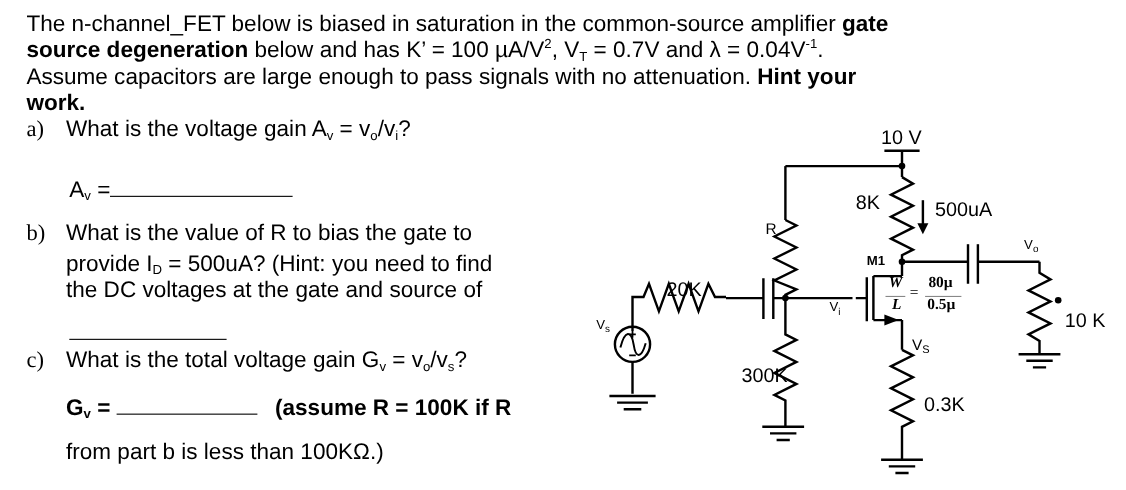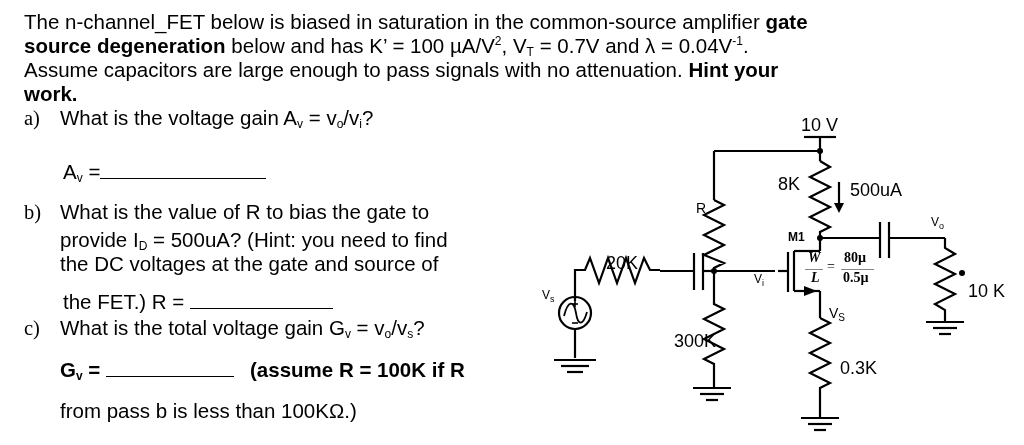--- a/index.html
+++ b/index.html
@@ -39,30 +39,30 @@
 </div>
 
 <div class="abs txt" style="left:24px; top:200px;">
   <span class="serif" style="display:inline-block;width:36px;">b)</span><span>What is the value of R to bias the gate to</span>
 </div>
 <div class="abs txt" style="left:60px; top:228px;">
   <span>provide I</span><sub>D</sub><span> = 500uA? (Hint: you need to find</span>
 </div>
 <div class="abs txt" style="left:60px; top:252px;">the DC voltages at the gate and source of</div>
 <div class="abs txt" style="left:63px; top:290px;">
-  <span>the FET.)  R = </span><span class="blank" style="width:143px;"></span>
+  <span class="blank" style="width:143px;"></span>
 </div>
 
 <div class="abs txt" style="left:24px; top:316px;">
   <span class="serif" style="display:inline-block;width:36px;">c)</span><span>What is the total voltage gain G</span><sub>v</sub><span> = v</span><sub>o</sub><span>/v</span><sub>s</sub><span>?</span>
 </div>
 <div class="abs txt" style="left:60px; top:358px;font-weight:bold;">
   <span>G</span><sub>v</sub><span> = </span><span class="blank" style="width:128px;"></span><span style="display:inline-block;width:16px;"></span><span>(assume R = 100K if R</span>
 </div>
-<div class="abs txt" style="left:60px; top:399px;">from pass b is less than 100KΩ.)</div>
+<div class="abs txt" style="left:60px; top:399px;">from part b is less than 100KΩ.)</div>
 
 <svg width="1024" height="445" viewBox="0 0 1024 445" fill="none" stroke="#000" stroke-width="2.2" stroke-linejoin="miter">
 
   <g>
     <line x1="804" y1="137" x2="836" y2="137"></line>
     <line x1="820" y1="137" x2="820" y2="161"></line>
     <line x1="714" y1="151" x2="820" y2="151"></line>
     <circle cx="820" cy="151" r="3" fill="#000" stroke="none"></circle>
   </g>
 

